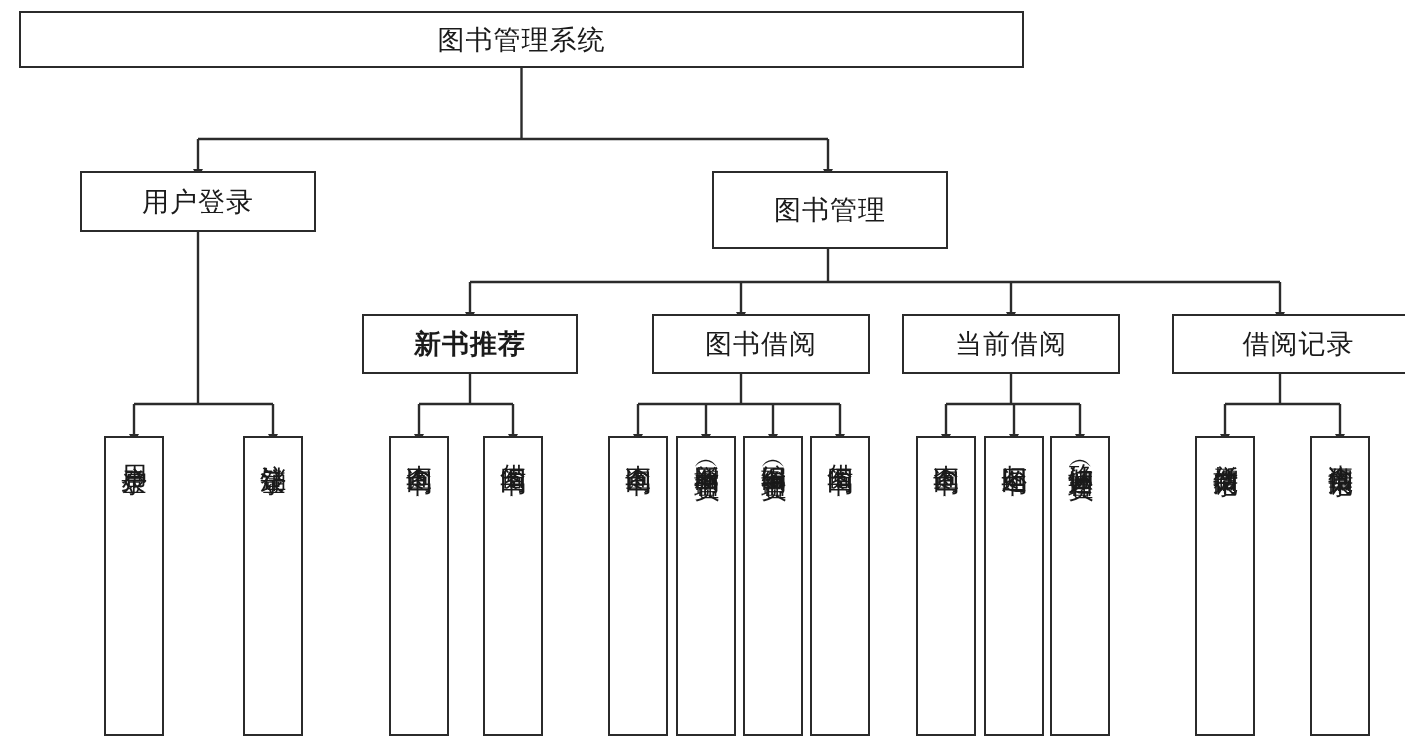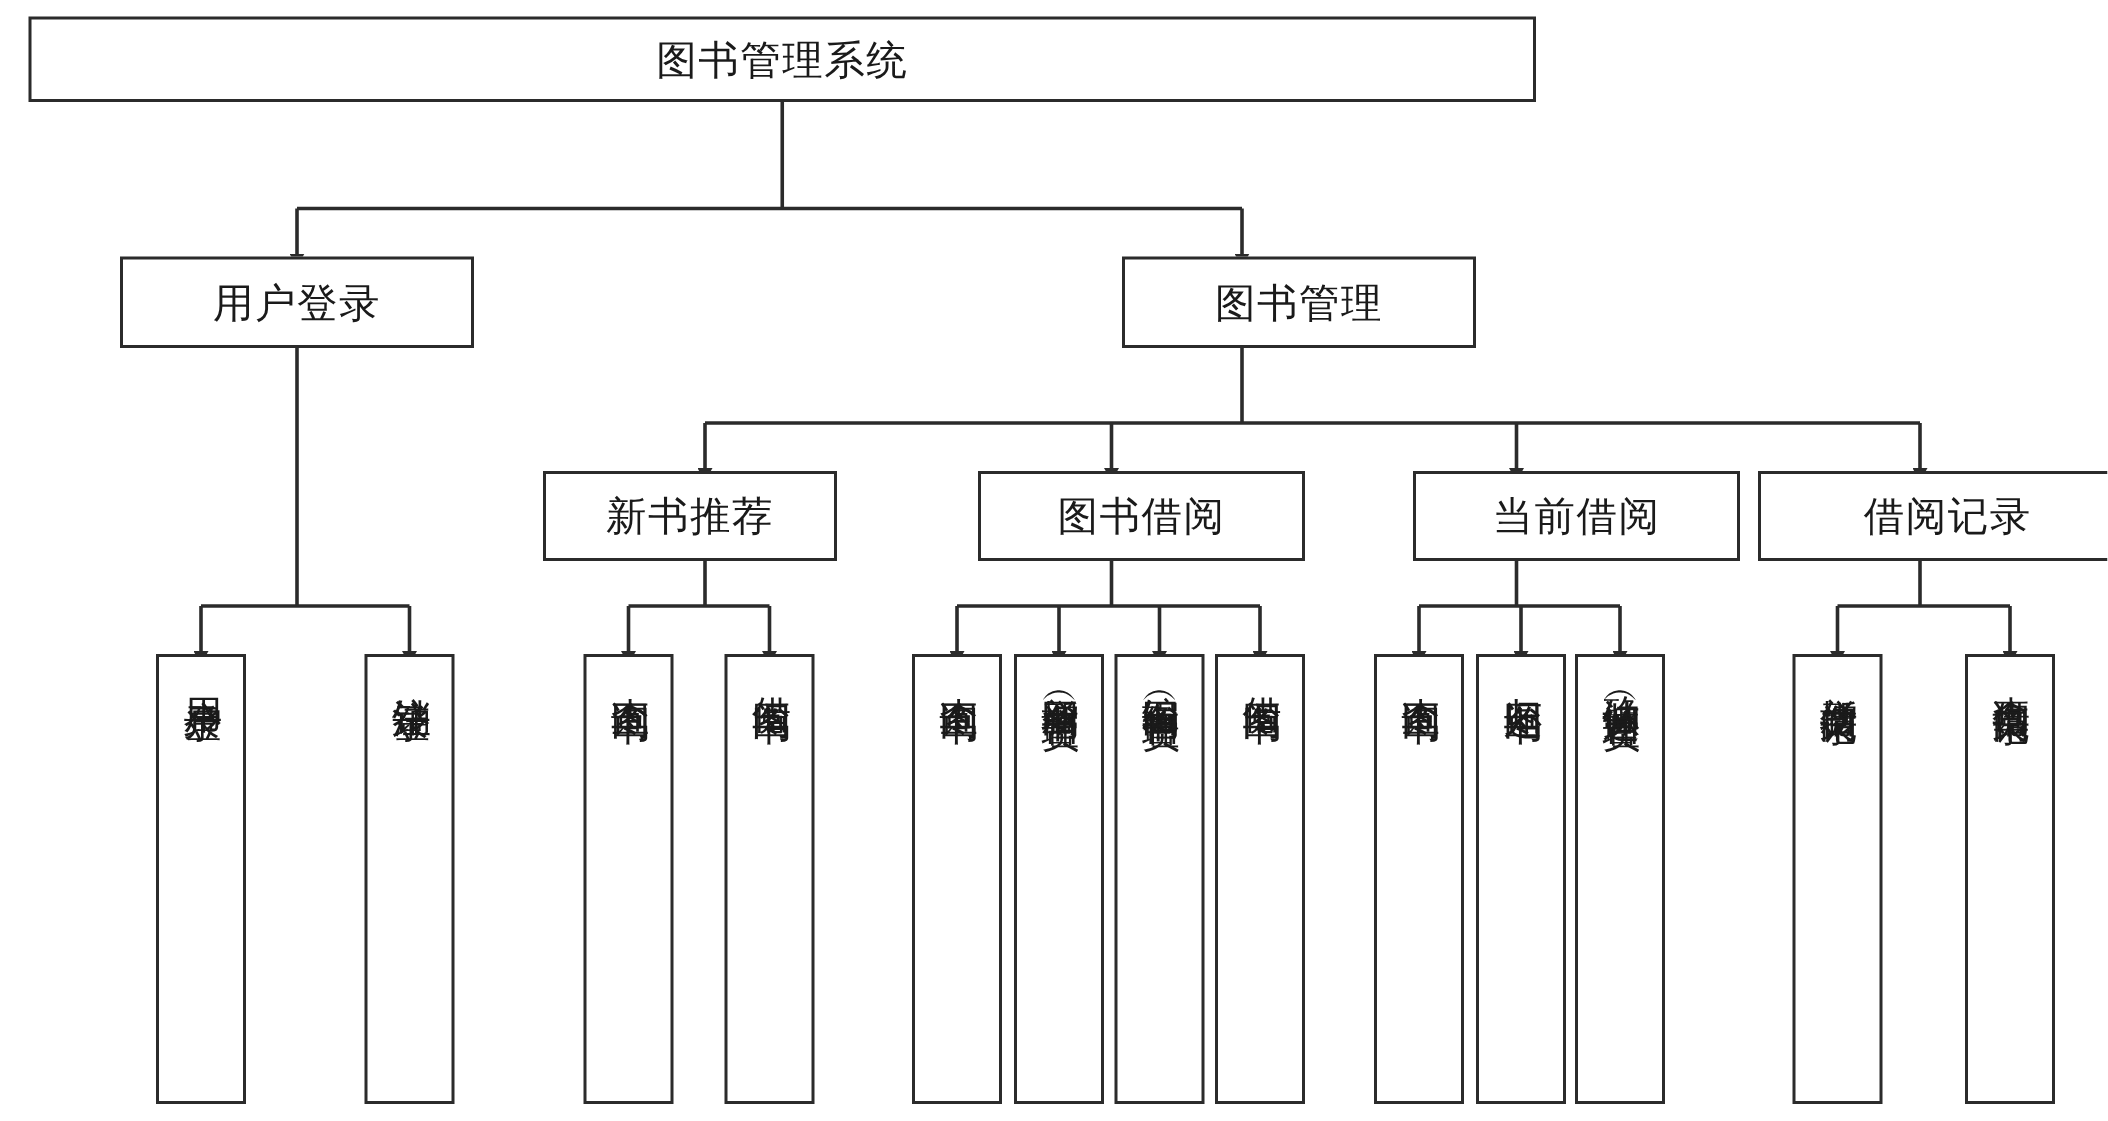--- a/index.html
+++ b/index.html
@@ -113,30 +113,30 @@
       </g>
   </svg>
 
   <div id="nodes">
       <div class="node horiz" style="left: 19px; top: 11px; width: 1005px; height: 57px;">
         <span>图书管理系统</span>
       </div>
       <div class="node horiz" style="left: 80px; top: 171px; width: 236px; height: 61px;">
         <span>用户登录</span>
       </div>
-      <div class="node horiz" style="left: 748px; top: 171px; width: 236px; height: 61px;">
+      <div class="node horiz" style="left: 712px; top: 171px; width: 236px; height: 78px;">
         <span>图书管理</span>
       </div>
-      <div class="node horiz" style="left: 362px; top: 314px; width: 196px; height: 60px;">
+      <div class="node horiz" style="left: 362px; top: 314px; width: 216px; height: 60px; font-weight: bold;">
         <span>新书推荐</span>
       </div>
       <div class="node horiz" style="left: 652px; top: 314px; width: 218px; height: 60px;">
         <span>图书借阅</span>
       </div>
-      <div class="node horiz" style="left: 902px; top: 314px; width: 218px; height: 60px; margin-left: 40px;">
+      <div class="node horiz" style="left: 902px; top: 314px; width: 218px; height: 60px;">
         <span>当前借阅</span>
       </div>
       <div class="node horiz" style="left: 1172px; top: 314px; width: 253px; height: 60px;">
         <span>借阅记录</span>
       </div>
       <div class="node vert" style="left: 104px; top: 436px; width: 60px; height: 300px;">
         <span class="vtext">用户登录</span>
       </div>
       <div class="node vert" style="left: 243px; top: 436px; width: 60px; height: 300px;">
         <span class="vtext">注销登录</span>

